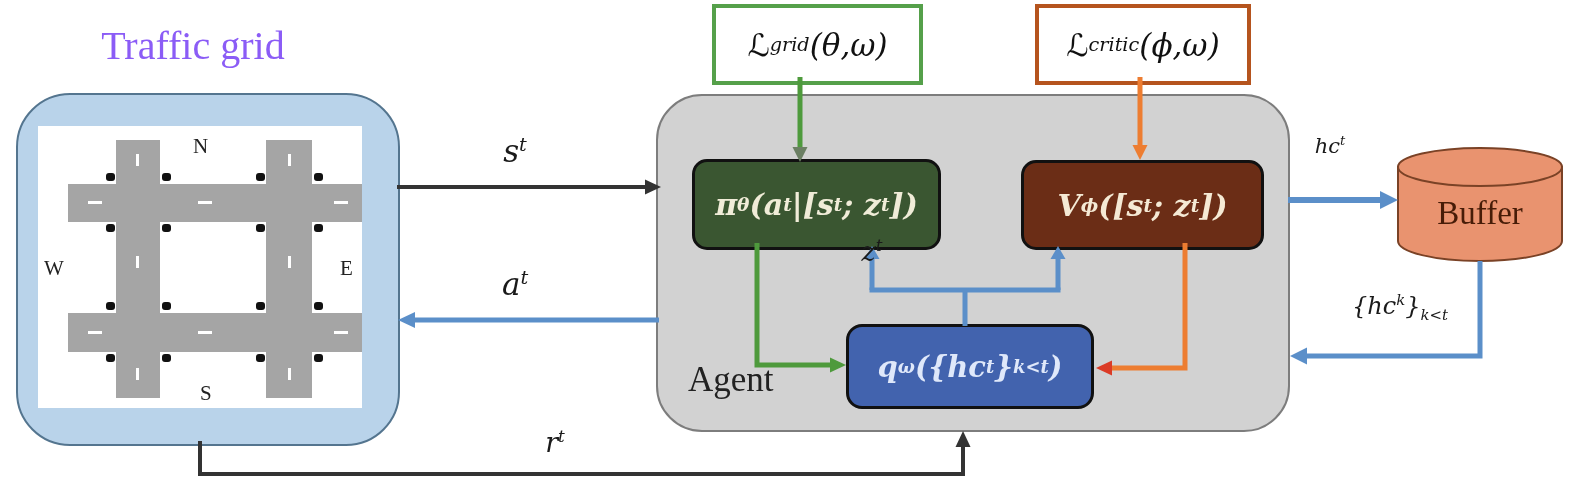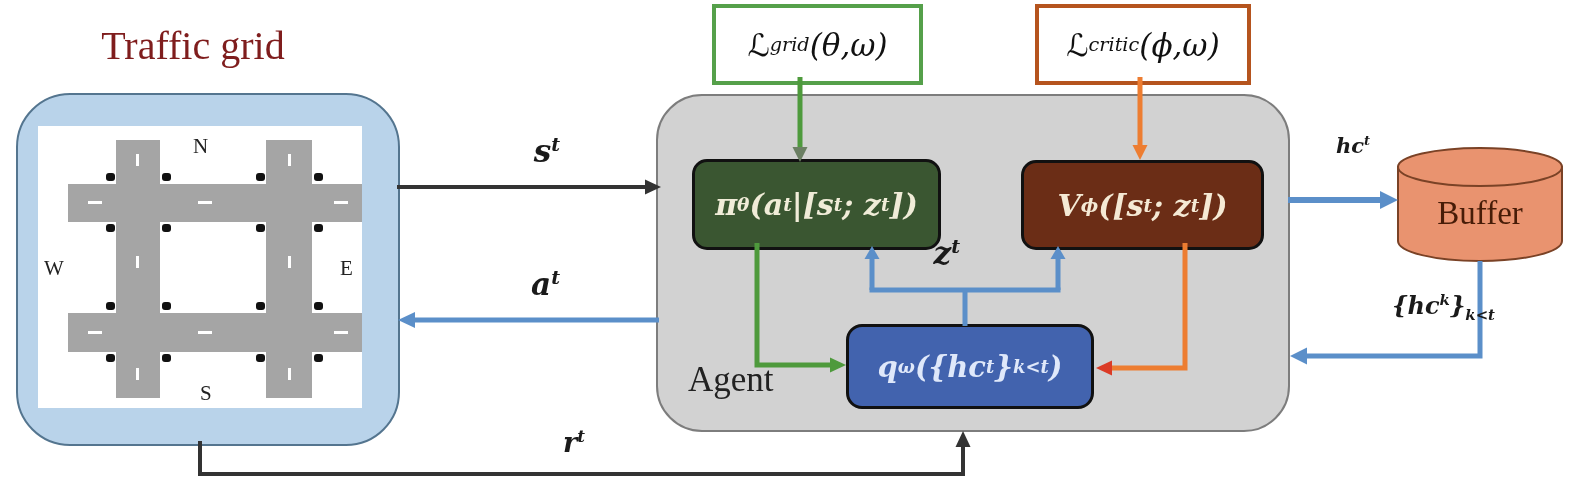--- a/index.html
+++ b/index.html
@@ -25,26 +25,26 @@
   #value-box{left:1021px;top:160px;width:237px;height:84px;background:var(--v_box_fill);
     border:3px solid #111;border-radius:15px;color:#f5ead5;font-size:30px;}
   #encoder-box{left:846px;top:324px;width:242px;height:79px;background:var(--q_box_fill);
     border:3px solid #111;border-radius:16px;color:#dfe8fa;font-size:29px;}
   .loss-box{position:absolute;z-index:10;display:flex;align-items:center;justify-content:center;
     background:#fff;font-family:"DejaVu Serif","DejaVu Sans",serif;font-style:italic;
     font-size:31px;color:#111;}
   #actor-loss-box{left:712px;top:4px;width:203px;height:73px;border:4px solid var(--actor_loss_border);}
   #critic-loss-box{left:1035px;top:4px;width:208px;height:73px;border:4px solid var(--critic_loss_border);}
   
-  #traffic-title{left:63px;top:22px;width:260px;text-align:center;font-size:40px;color:#7f1d1d;z-index:3;}
+  #traffic-title{left:63px;top:22px;width:260px;text-align:center;font-size:40px;color:#8b5cf6;z-index:3;}
   #agent-label{left:688px;top:360px;font-size:35px;color:#222;z-index:5;}
   #buffer-wrap{left:1396px;top:146px;width:168px;height:118px;z-index:10;}
   #buffer-label{left:0;top:49px;width:168px;text-align:center;font-size:33px;color:#471c07;z-index:11;}
   .mathlabel{position:absolute;z-index:40;font-family:"DejaVu Serif","DejaVu Sans",serif;
-    font-style:italic;font-weight:bold;color:#1a1a1a;text-align:right;}
+    font-style:italic;font-weight:normal;color:#1a1a1a;text-align:center;}
   sup{font-size:62%;} sub{font-size:62%;}
   #arrow-layer{position:absolute;left:0;top:0;z-index:30;pointer-events:none;}
 </style>
 </head>
 <body>
 
 <div id="page">
 
   <div class="abs" id="traffic-title">Traffic grid</div>
 
@@ -187,17 +187,17 @@
     </g>
     <g>
       <polyline points="1480,261 1480,356 1304,356" style="fill:none;stroke:var(--arrow_blue);stroke-width:5"></polyline>
       <polygon points="1290,356 1307,347.5 1307,364.5" style="fill:var(--arrow_blue)"></polygon>
     </g>
   </svg>
 
   <div class="mathlabel" style="left:470px;top:133px;width:90px;font-size:31px;"><span>s</span><sup>t</sup></div>
   <div class="mathlabel" style="left:470px;top:266px;width:90px;font-size:31px;"><span>a</span><sup>t</sup></div>
   <div class="mathlabel" style="left:525px;top:426px;width:60px;font-size:27px;"><span>r</span><sup>t</sup></div>
-  <div class="mathlabel" style="left:880px;top:235px;width:80px;font-size:31px;"><span>z</span><sup>t</sup></div>
+  <div class="mathlabel" style="left:832px;top:235px;width:80px;font-size:27px;"><span>z</span><sup>t</sup></div>
   <div class="mathlabel" style="left:1290px;top:133px;width:80px;font-size:21px;"><span>hc</span><sup>t</sup></div>
   <div class="mathlabel" style="left:1305px;top:291px;width:190px;font-size:24px;"><span>{hc</span><sup>k</sup><span>}</span><sub>k&lt;t</sub></div>
 
 </div>
 
 </body></html>

